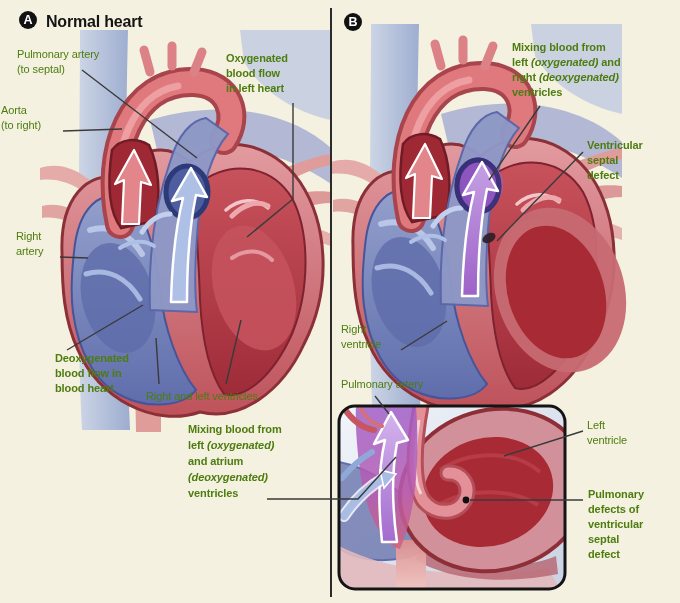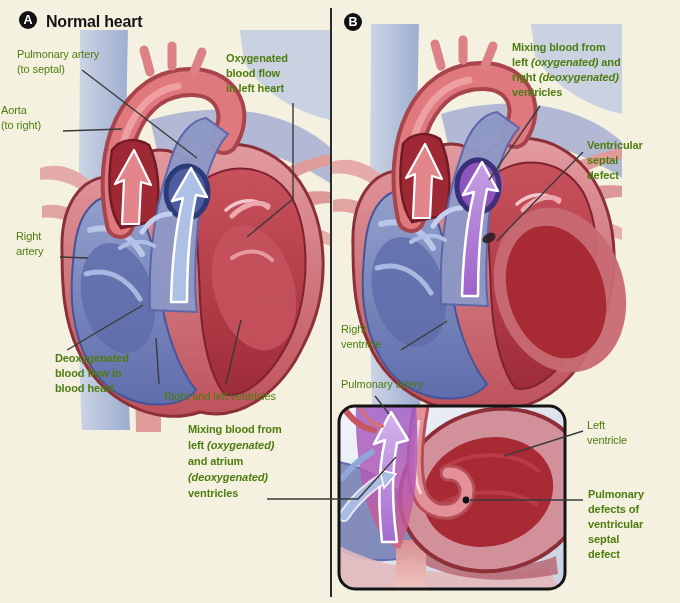--- a/index.html
+++ b/index.html
@@ -221,21 +221,21 @@
     <span>Right</span><br>
     <span>artery</span>
   </div>
 
   <div class="label bold" style="left:15px;top:351px;margin-left:40px;">
     <span>Deoxygenated</span><br>
     <span>blood flow in</span><br>
     <span>blood heart</span>
   </div>
 
-  <div class="label" style="left:146px;top:389px;margin-left:18px;">
+  <div class="label" style="left:146px;top:389px;">
     <span>Right and left ventricles</span>
   </div>
 
   <div class="label bold" style="left:188px;top:421px;line-height:16px;">
     <span>Mixing blood from</span><br>
     <span>left </span><i>(oxygenated)</i><br>
     <span>and atrium</span><br>
     <i>(deoxygenated)</i><br>
     <span>ventricles</span>
   </div>

